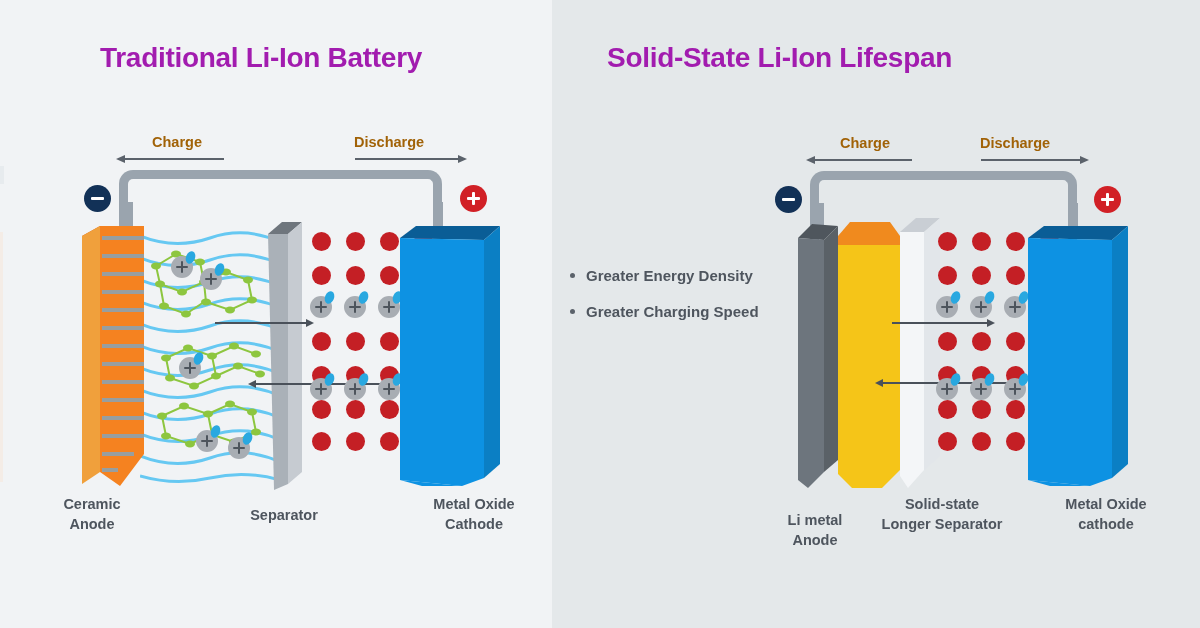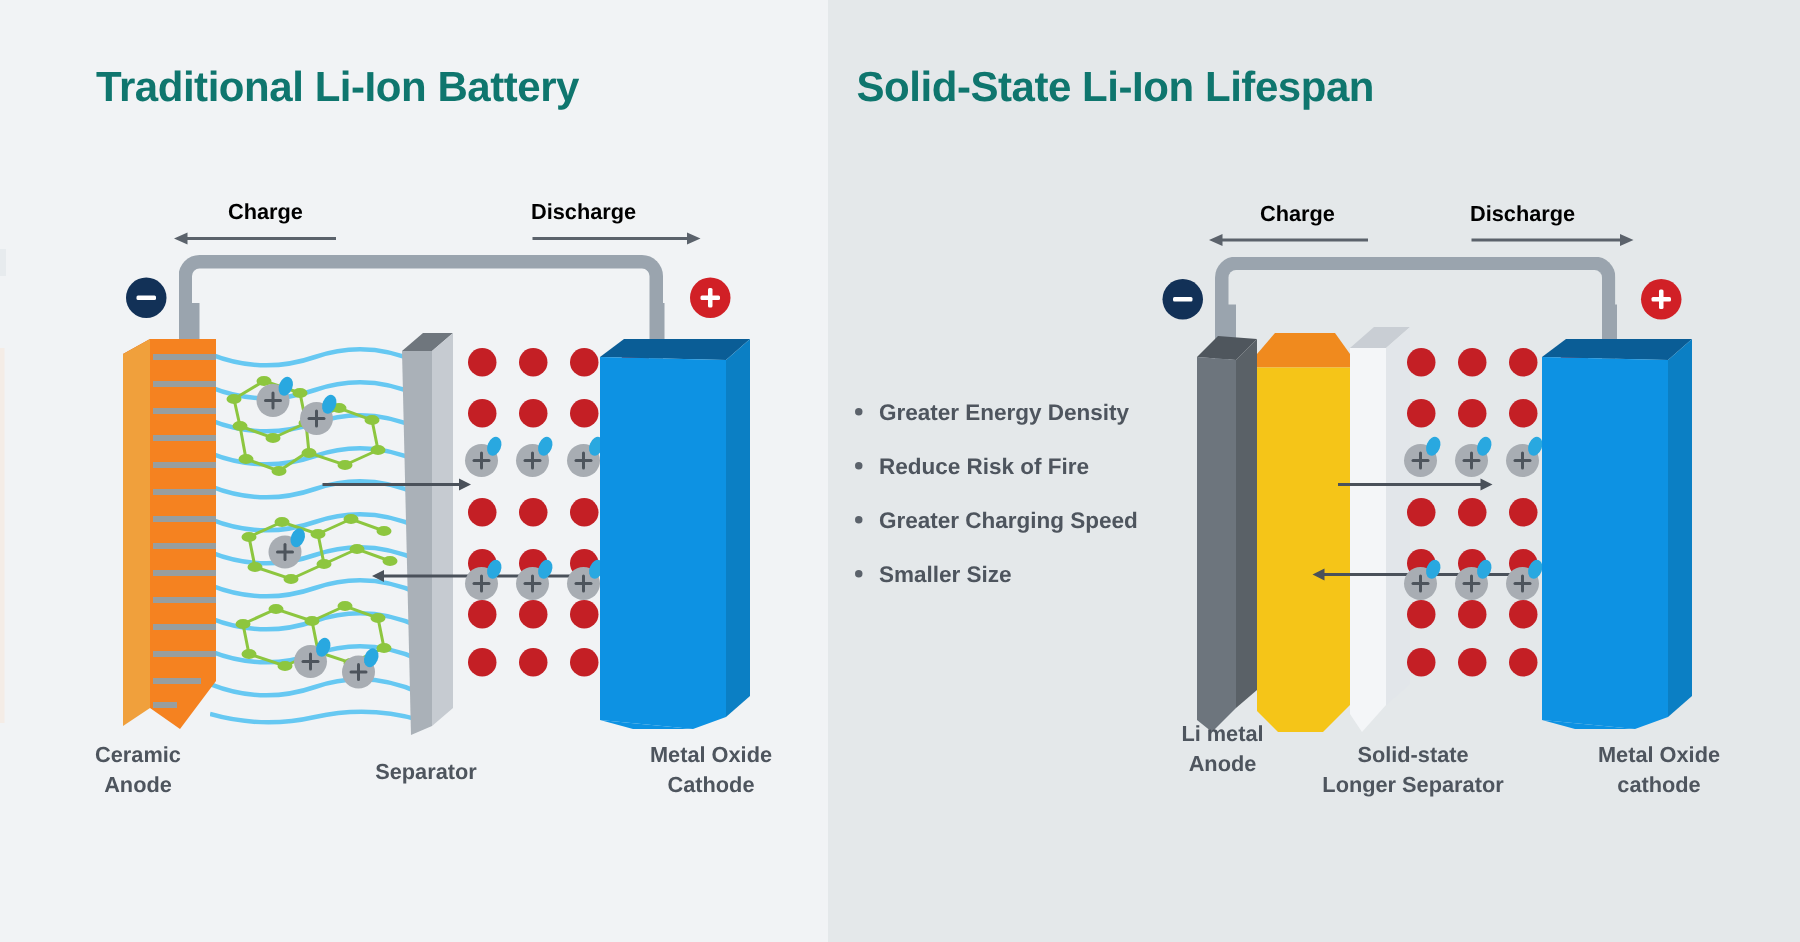--- a/index.html
+++ b/index.html
@@ -13,23 +13,24 @@
     position:relative;width:1200px;height:628px;
     display:flex;
   }
   .panel{position:relative;height:628px;overflow:hidden;}
   .panel-left{width:552px;background:#f1f3f5;}
   .panel-right{width:648px;background:#e4e8ea;}
 
   .panel-title{
     position:absolute;
     font-size:28px;font-weight:bold;
-    color:#0f766e;
+    color:#a21caf;
     letter-spacing:-0.3px;
     white-space:nowrap;
+    margin-left:36px;
   }
   .panel-left .panel-title{left:64px;top:42px;}
   .panel-right .panel-title{left:19px;top:42px;}
 
   
   .wire{
     position:absolute;
     border:9px solid #9aa4ae;
     border-bottom:none;
     border-radius:14px 14px 0 0;
@@ -42,21 +43,21 @@
   .terminal.neg{background:#123157;}
   .terminal.pos{background:#d12026;}
   .terminal .bar{
     position:absolute;background:#fff;border-radius:1px;
   }
   .terminal .h{width:13px;height:3.4px;}
   .terminal .v{width:3.4px;height:13px;}
 
   
   .flowlabel{
-    position:absolute;font-size:14.5px;font-weight:bold;color:#000000;
+    position:absolute;font-size:14.5px;font-weight:bold;color:#a16207;
     white-space:nowrap;
   }
   .flowarrow{position:absolute;height:2px;background:#5b626b;}
   .flowarrow::after{
     content:"";position:absolute;top:-3.2px;
     border-top:4.2px solid transparent;border-bottom:4.2px solid transparent;
   }
   .flowarrow.left::after{left:-8px;border-right:9px solid #5b626b;}
   .flowarrow.right::after{right:-8px;border-left:9px solid #5b626b;}
 
@@ -379,29 +380,21 @@
 
     <div class="panel-title">Solid-State Li-Ion Lifespan</div>
 
     <div class="benefits" style="left:18px;top:267px;">
       <div class="benefit">
         <span class="bullet"></span>
         <span class="btext">Greater Energy Density</span>
       </div>
       <div class="benefit">
         <span class="bullet"></span>
-        <span class="btext">Reduce Risk of Fire</span>
-      </div>
-      <div class="benefit">
-        <span class="bullet"></span>
         <span class="btext">Greater Charging Speed</span>
-      </div>
-      <div class="benefit">
-        <span class="bullet"></span>
-        <span class="btext">Smaller Size</span>
       </div>
     </div>
 
     <div class="flowlabel" style="left:288px;top:135px;">Charge</div>
     <div class="flowarrow left" style="left:262px;top:159px;width:98px;"></div>
 
     <div class="flowlabel" style="left:428px;top:135px;">Discharge</div>
     <div class="flowarrow right" style="left:429px;top:159px;width:100px;"></div>
 
     <div class="terminal neg" style="left:223px;top:186px;">
@@ -511,21 +504,21 @@
 
     <div class="block" style="left:476px;top:226px;width:100px;height:260px;">
       <svg width="100" height="260" viewBox="0 0 100 260">
         <polygon points="0,12 16,0 100,0 84,14" fill="#0a5d96"></polygon>
         <polygon points="84,14 100,0 100,238 84,252" fill="#0b7fc4"></polygon>
         <polygon points="0,12 84,14 84,252 62,260 0,254" fill="#0d92e3"></polygon>
         <polygon points="0,254 62,260 22,260 0,254" fill="#0d92e3"></polygon>
       </svg>
     </div>
 
-    <div class="caption" style="left:203px;top:480px;width:120px;">
+    <div class="caption" style="left:203px;top:510px;width:120px;">
       <div>Li metal</div>
       <div>Anode</div>
     </div>
     <div class="caption" style="left:290px;top:494px;width:200px;">
       <div>Solid-state</div>
       <div>Longer Separator</div>
     </div>
     <div class="caption" style="left:494px;top:494px;width:120px;">
       <div>Metal Oxide</div>
       <div>cathode</div>

